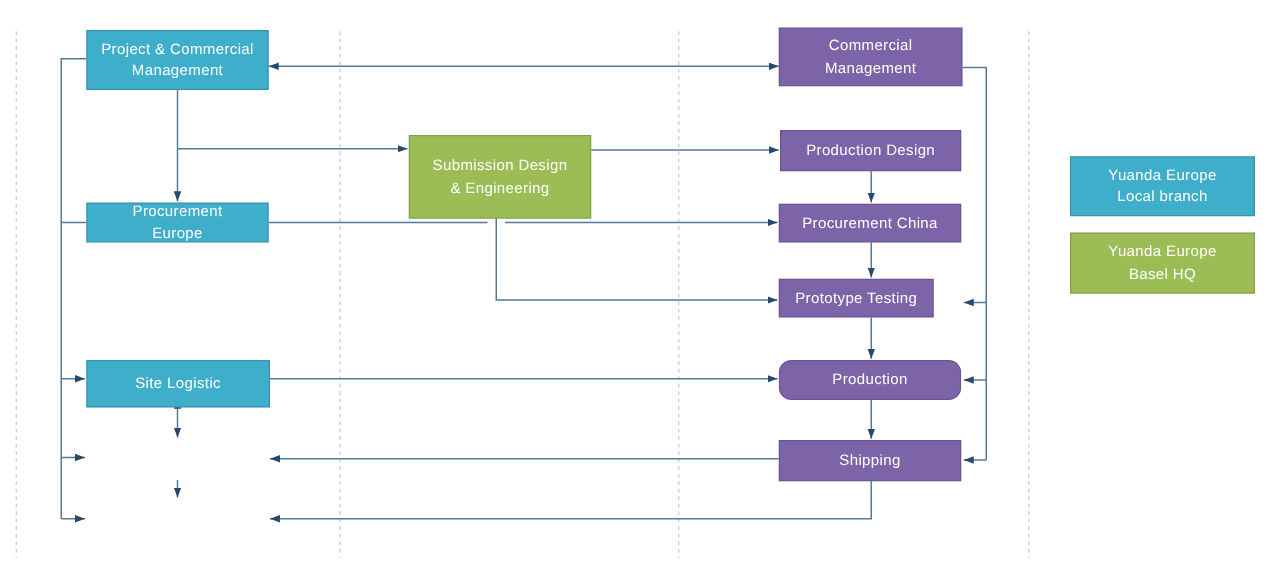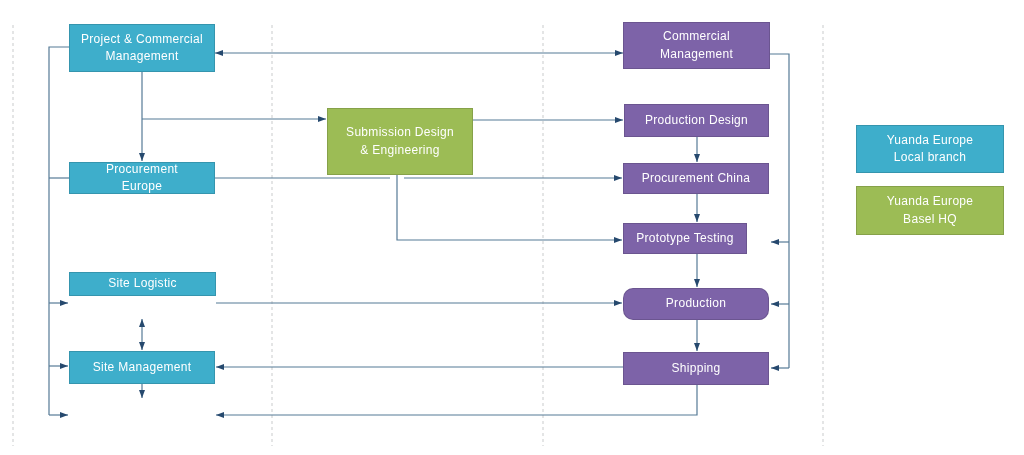--- a/index.html
+++ b/index.html
@@ -21,21 +21,21 @@
     box-sizing: border-box;
     border: 1px solid rgba(0,0,0,0.14);
   }
   .teal   { background: #3EAECB; }
   .green  { background: #9CBC55; }
   .purple { background: #7D63A8; }
 
   
   #n-project      { left: 69px;  top: 24px;  width: 146px; height: 48px; }
   #n-proc-eu      { left: 69px;  top: 162px; width: 146px; height: 32px; }
-  #n-site-log     { left: 69px;  top: 272px; width: 147px; height: 24px; text-align: center; }
+  #n-site-log     { left: 69px;  top: 288px; width: 147px; height: 38px; text-align: center; }
   #n-site-mgmt    { left: 69px;  top: 351px; width: 146px; height: 33px; }
   #n-install      { left: 69px;  top: 399px; width: 146px; height: 31px; }
   
   #n-subm         { left: 327px; top: 92px;  width: 146px; height: 67px; margin-top: 16px; }
   
   #n-comm         { left: 623px; top: 22px;  width: 147px; height: 47px; }
   #n-prod-design  { left: 624px; top: 104px; width: 145px; height: 33px; }
   #n-proc-cn      { left: 623px; top: 163px; width: 146px; height: 31px; }
   #n-proto        { left: 623px; top: 223px; width: 124px; height: 31px; }
   #n-production   { left: 623px; top: 288px; width: 146px; height: 32px; border-radius: 10px; }
@@ -111,21 +111,20 @@
 
       <line x1="142" y1="384" x2="142" y2="398" marker-end="url(#ah)"></line>
     </g>
   </svg>
 
   <div class="node teal" id="n-project">Project &amp; Commercial
 Management</div>
   <div class="node teal" id="n-proc-eu">Procurement
 Europe</div>
   <div class="node teal" id="n-site-log">Site Logistic</div>
-  <div class="node teal" id="n-site-mgmt">Site Management</div>
   <div class="node green" id="n-subm">Submission Design
 &amp; Engineering</div>
   <div class="node purple" id="n-comm">Commercial
 Management</div>
   <div class="node purple" id="n-prod-design">Production Design</div>
   <div class="node purple" id="n-proc-cn">Procurement China</div>
   <div class="node purple" id="n-proto">Prototype Testing</div>
   <div class="node purple" id="n-production">Production</div>
   <div class="node purple" id="n-shipping">Shipping</div>
 

